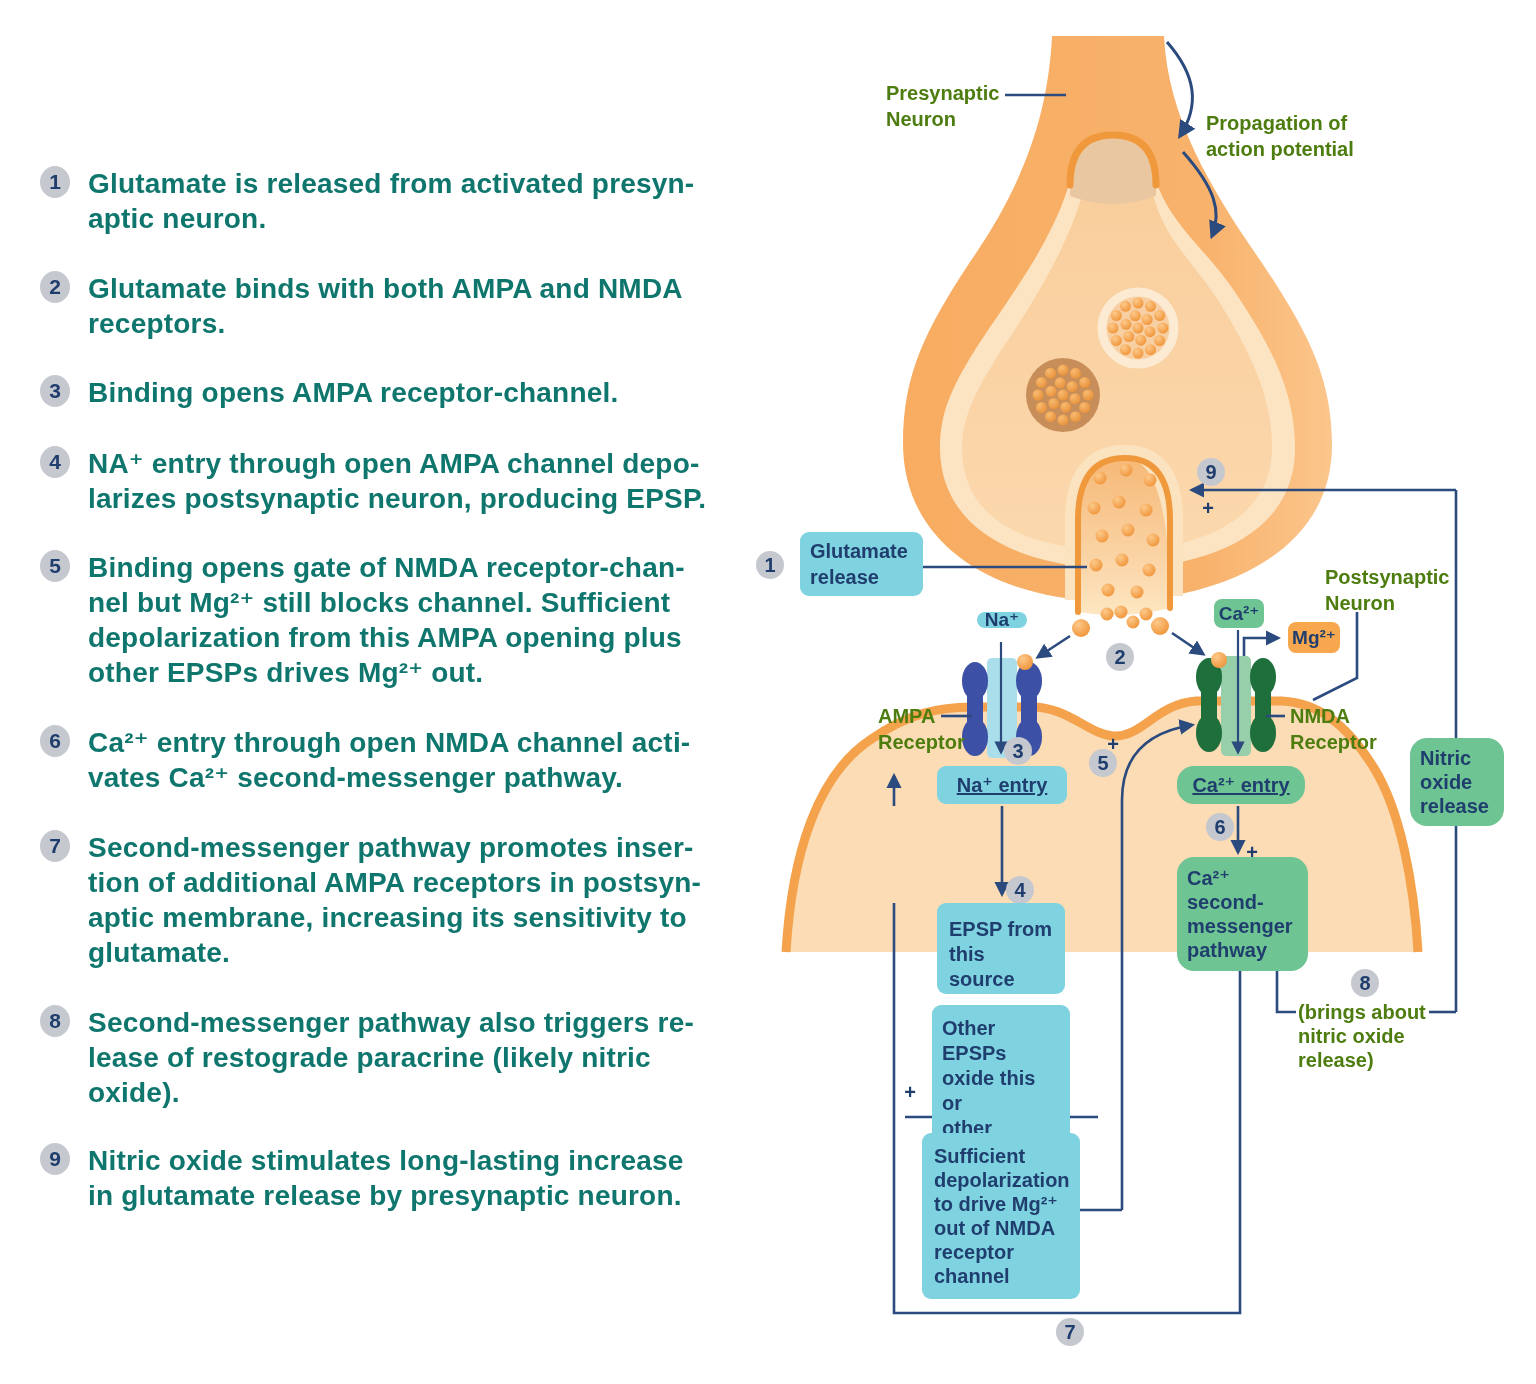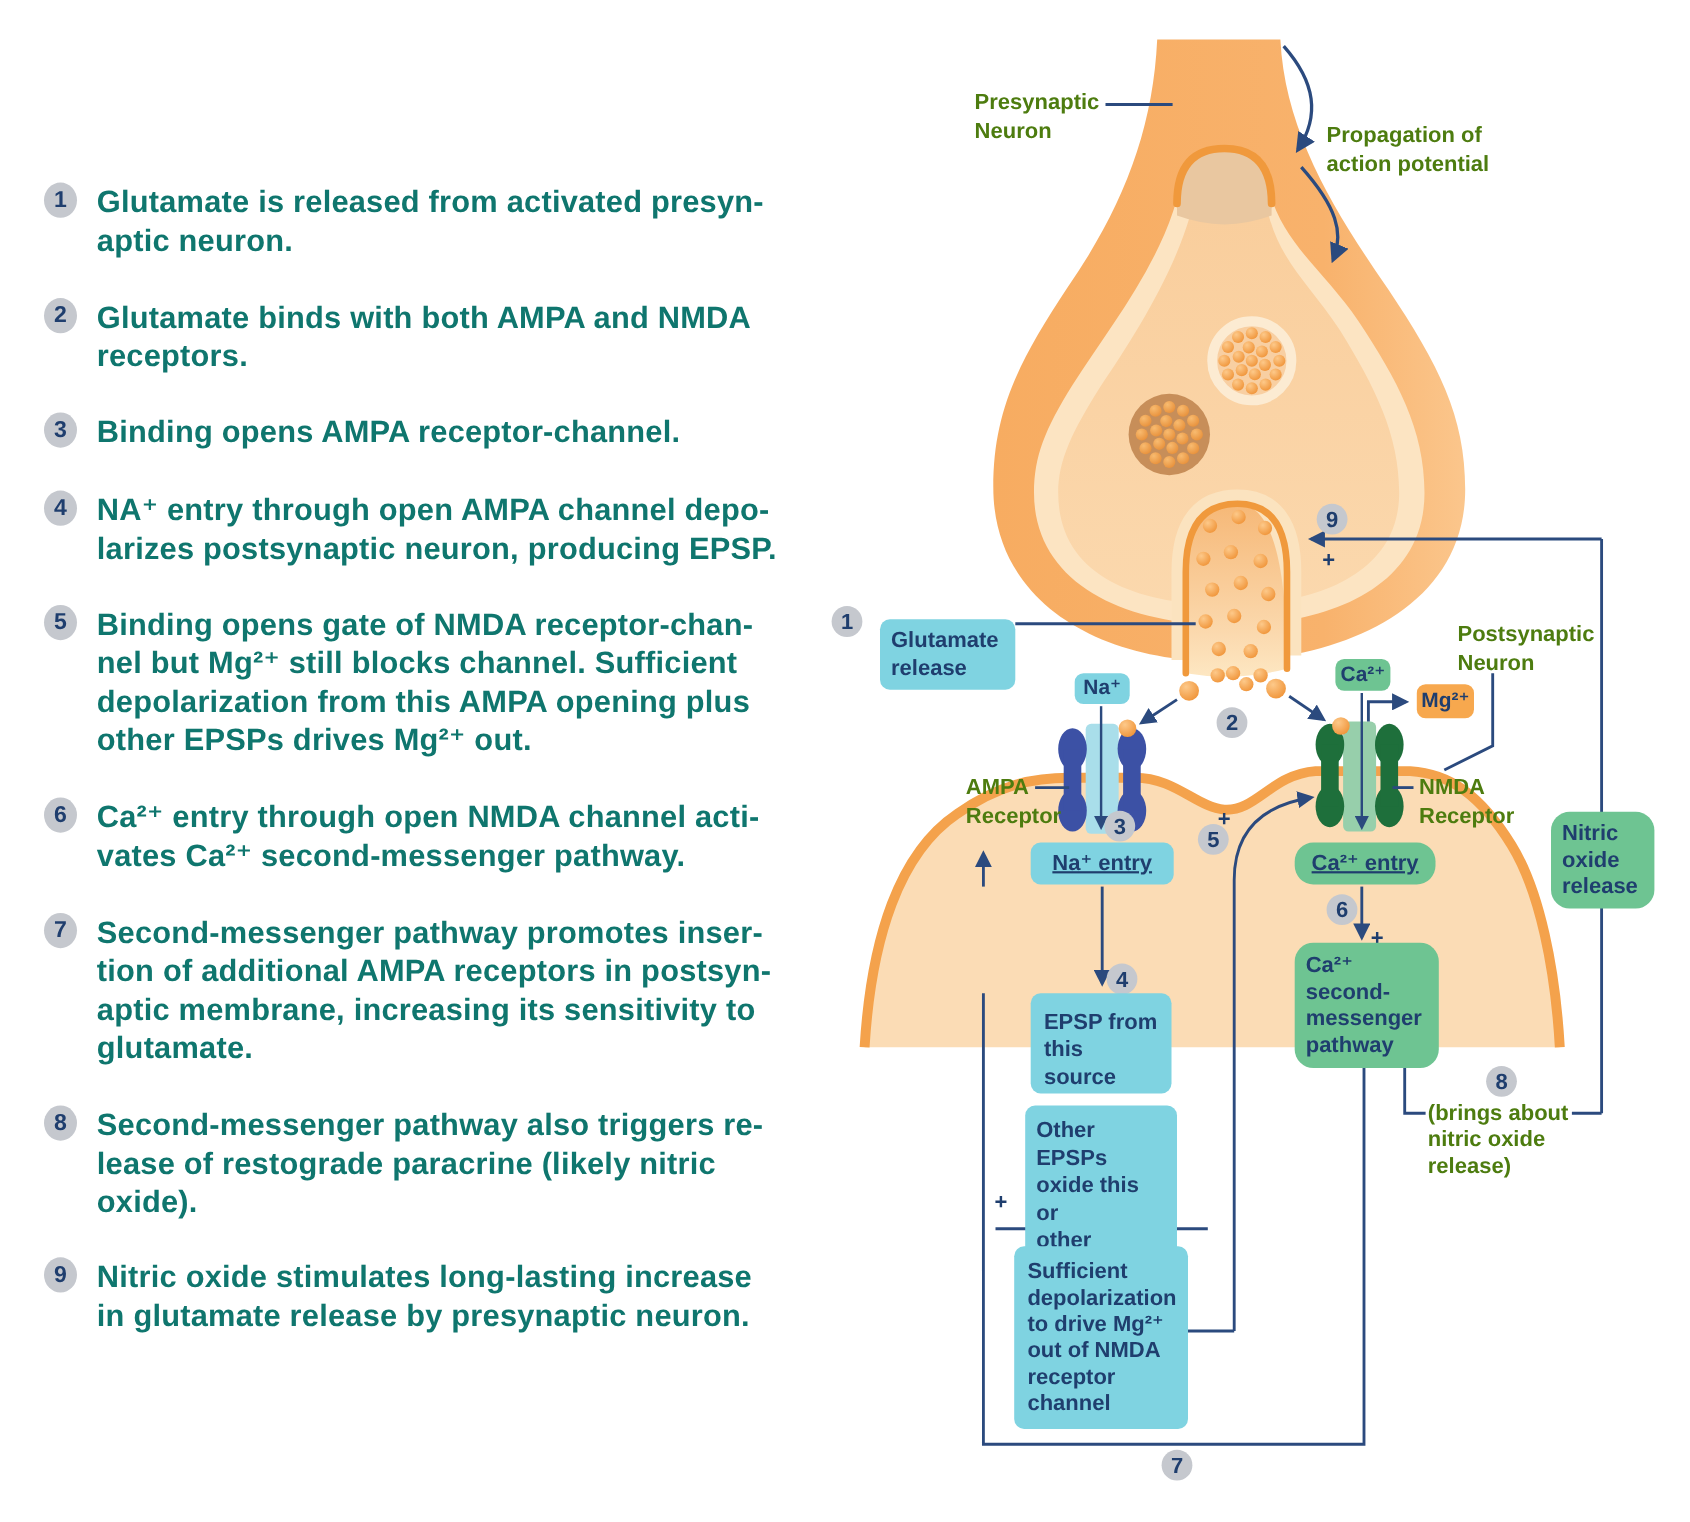--- a/index.html
+++ b/index.html
@@ -332,23 +332,23 @@
   <div class="dlabel" style="left:1325px;top:564px">Postsynaptic
 Neuron</div>
   <div class="dlabel" style="left:878px;top:703px">AMPA
 Receptor</div>
   <div class="dlabel" style="left:1290px;top:703px">NMDA
 Receptor</div>
   <div class="dlabel" style="left:1298px;top:1000px;font-size:20px;line-height:24px">(brings about
 nitric oxide
 release)</div>
 
-  <div class="dbox cyan" style="left:800px;top:563px;width:123px;font-size:20px;line-height:26px;padding:6px 10px">Glutamate
+  <div class="dbox cyan" style="left:800px;top:532px;width:123px;font-size:20px;line-height:26px;padding:6px 10px">Glutamate
 release</div>
-  <div class="dbox cyan ion" style="left:977px;top:612px;width:50px;height:28px">Na⁺</div>
+  <div class="dbox cyan ion" style="left:977px;top:612px;width:50px;height:16px">Na⁺</div>
   <div class="dbox green ion" style="left:1214px;top:599px;width:50px;height:29px">Ca²⁺</div>
   <div class="dbox orange ion" style="left:1288px;top:622px;width:52px;height:31px">Mg²⁺</div>
   <div class="dbox cyan centered" style="left:937px;top:766px;width:130px;height:38px;font-size:20px">Na⁺ entry</div>
   <div class="dbox green centered" style="left:1177px;top:766px;width:128px;height:38px;font-size:20px">Ca²⁺ entry</div>
   <div class="dbox cyan" style="left:937px;top:903px;width:128px;height:91px;padding:14px 12px;font-size:20px;line-height:25px">EPSP from
 this source</div>
   <div class="dbox cyan" style="left:932px;top:1005px;width:138px;padding:11px 10px;font-size:20px;line-height:25px">Other EPSPs
 oxide this or
 other source</div>
   <div class="dbox cyan" style="left:922px;top:1133px;width:158px;padding:11px 12px;font-size:20px;line-height:24px">Sufficient

